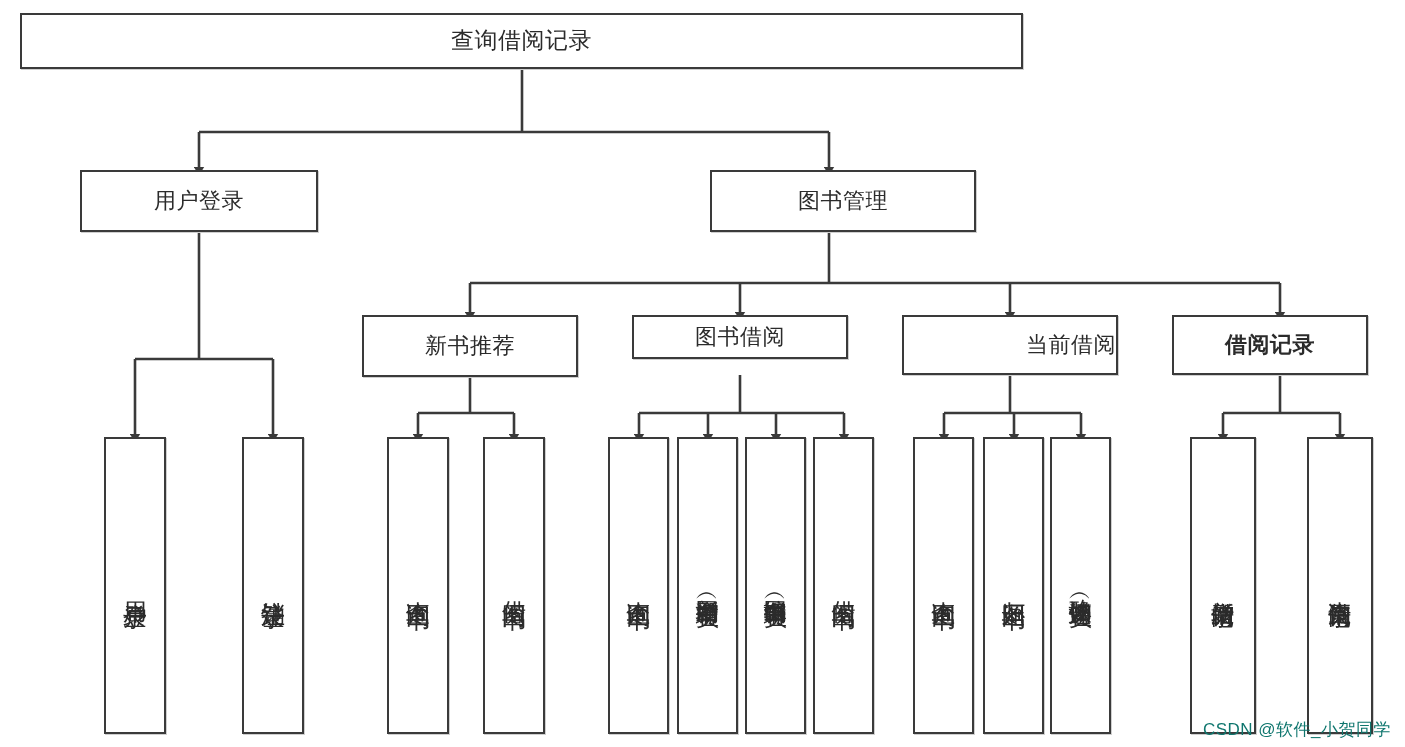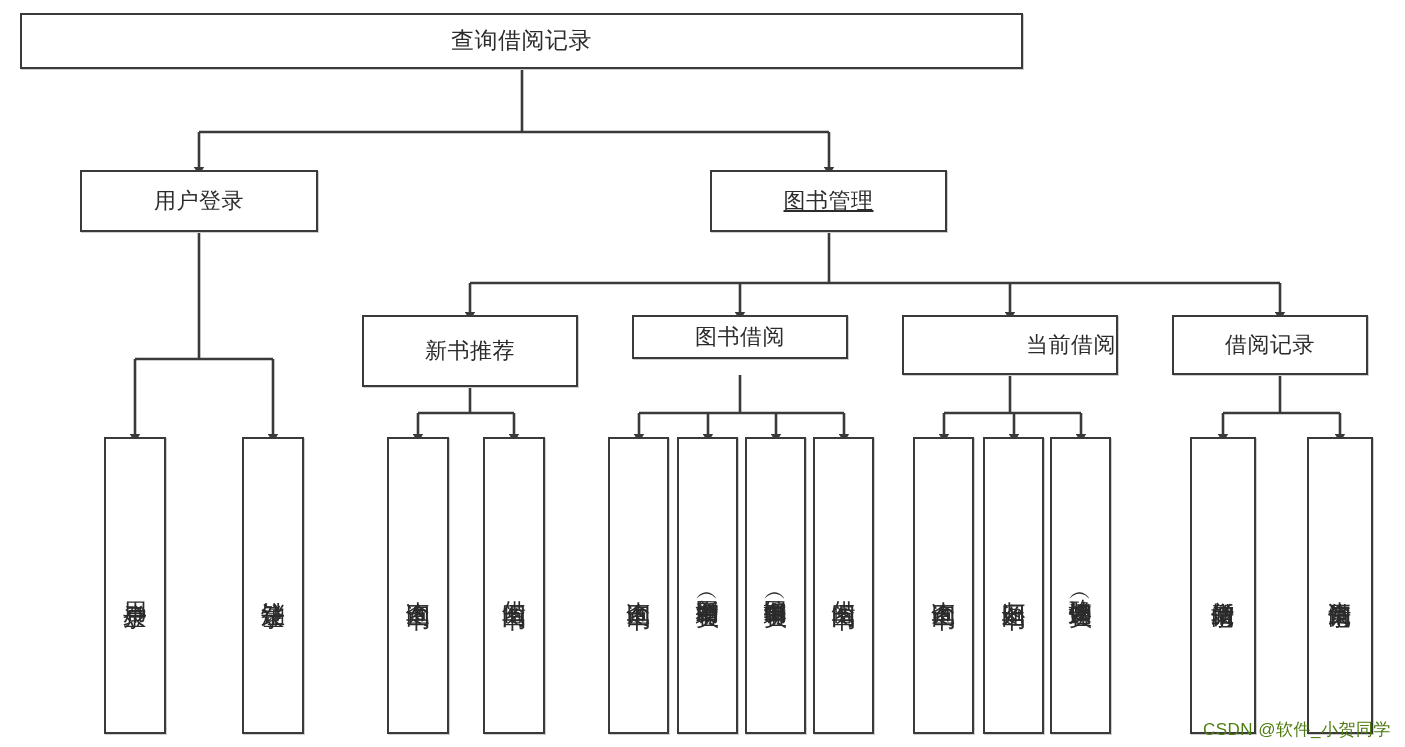--- a/index.html
+++ b/index.html
@@ -64,21 +64,21 @@
   }
   .node.vert.tight .label {
     font-size: 23px;
     letter-spacing: 1px;
   }
   #watermark {
     position: absolute;
     right: 14px;
     bottom: 6px;
     font-size: 17px;
-    color: #4d7c0f;
+    color: #0f766e;
     white-space: nowrap;
     z-index: 3;
     letter-spacing: 0.5px;
   }
 </style>
 </head>
 <body>
 
 <div id="canvas">
 
@@ -125,33 +125,33 @@
       </g>
   </svg>
 
   <div id="nodes-layer">
       <div class="node horiz root" style="left: 20px; top: 13px; width: 1003px; height: 56px;">
         <span class="label">查询借阅记录</span>
       </div>
       <div class="node horiz" style="left: 80px; top: 170px; width: 238px; height: 62px;">
         <span class="label">用户登录</span>
       </div>
-      <div class="node horiz" style="left: 710px; top: 170px; width: 237px; height: 62px; text-decoration: underline;">
+      <div class="node horiz" style="left: 710px; top: 170px; width: 266px; height: 62px;">
         <span class="label">图书管理</span>
       </div>
-      <div class="node horiz" style="left: 362px; top: 315px; width: 216px; height: 72px;">
+      <div class="node horiz" style="left: 362px; top: 315px; width: 216px; height: 62px;">
         <span class="label">新书推荐</span>
       </div>
       <div class="node horiz" style="left: 632px; top: 315px; width: 216px; height: 44px;">
         <span class="label">图书借阅</span>
       </div>
       <div class="node horiz" style="left: 902px; top: 315px; width: 216px; height: 60px; justify-content: flex-end;">
         <span class="label">当前借阅</span>
       </div>
-      <div class="node horiz" style="left: 1172px; top: 315px; width: 196px; height: 60px;">
+      <div class="node horiz" style="left: 1172px; top: 315px; width: 196px; height: 60px; font-weight: bold;">
         <span class="label">借阅记录</span>
       </div>
       <div class="node vert" style="left: 104px; top: 437px; width: 62px; height: 297px;">
         <span class="label">用户登录</span>
       </div>
       <div class="node vert" style="left: 242px; top: 437px; width: 62px; height: 297px;">
         <span class="label">注销登录</span>
       </div>
       <div class="node vert" style="left: 387px; top: 437px; width: 62px; height: 297px;">
         <span class="label">查询图书</span>

